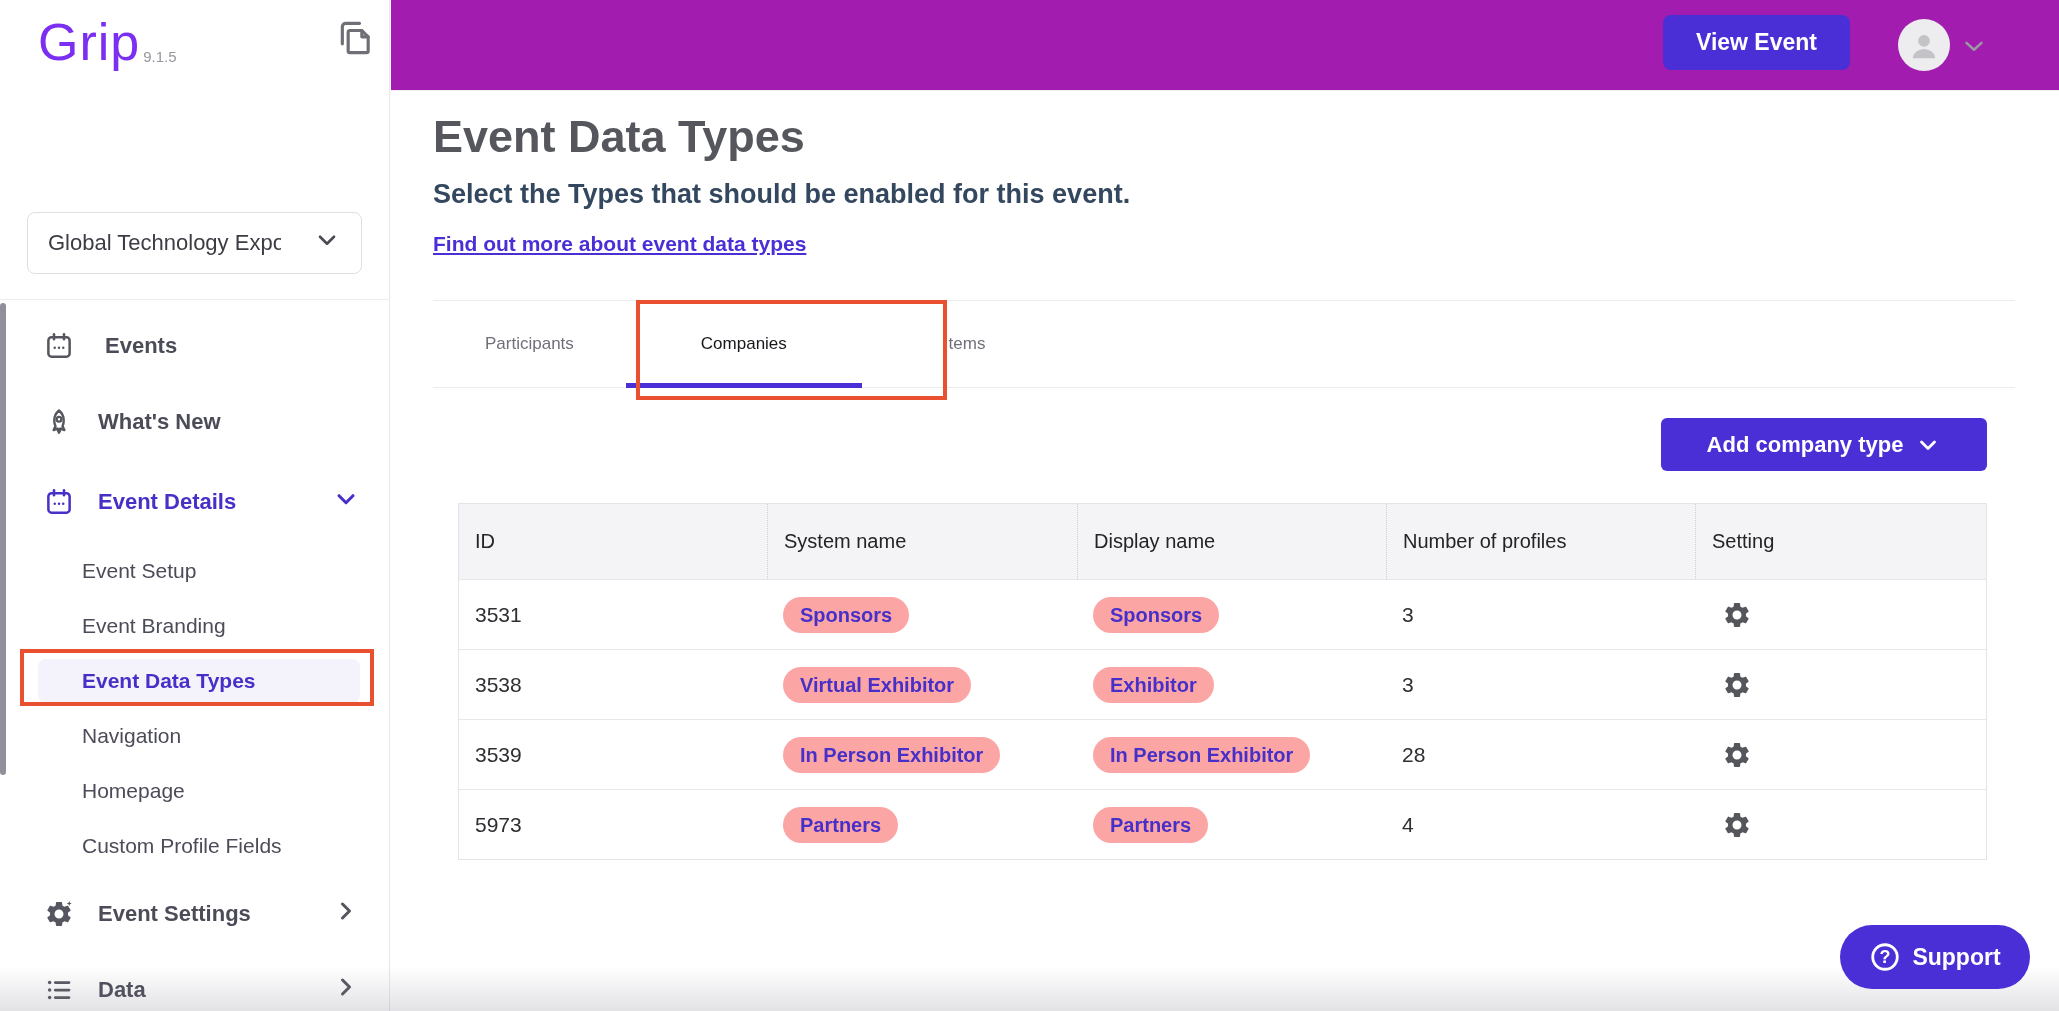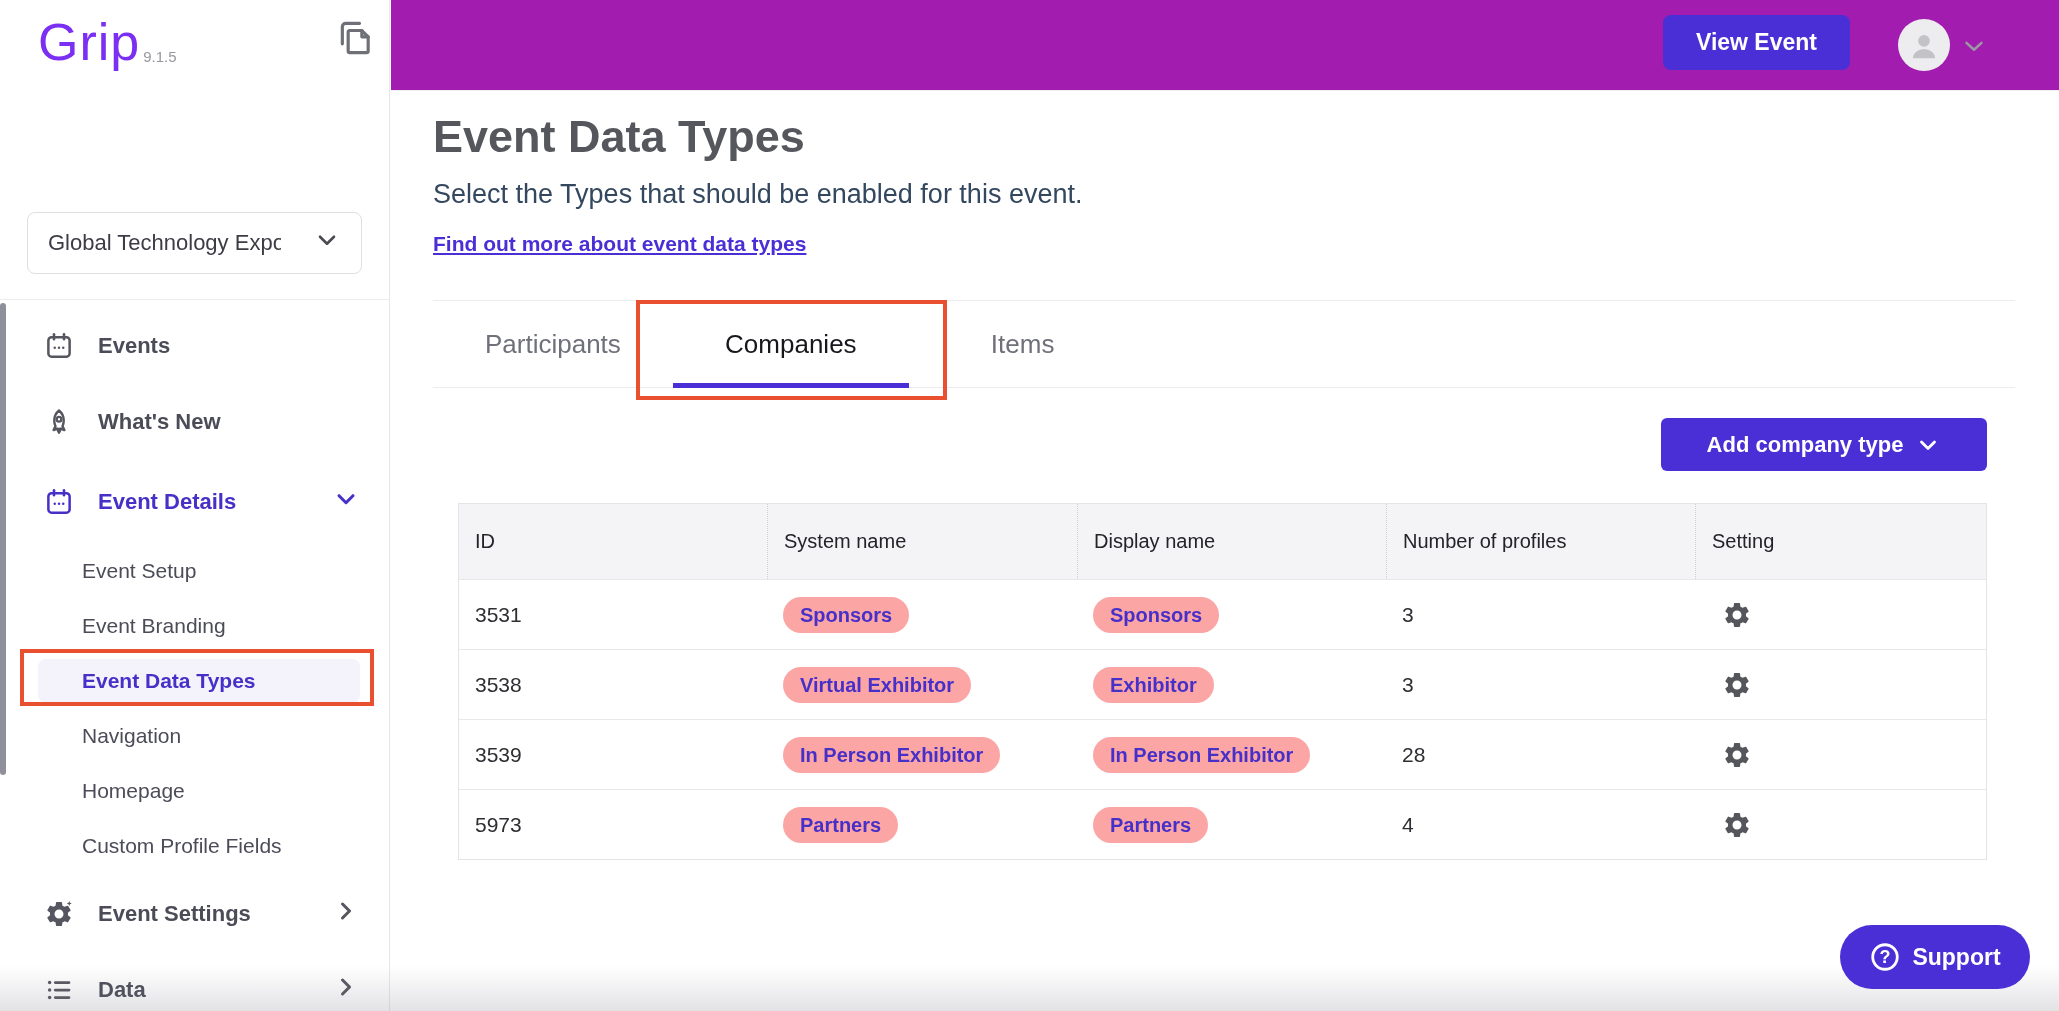--- a/index.html
+++ b/index.html
@@ -27,21 +27,21 @@
   .sb-divider { position:absolute; top:299px; left:0; width:390px; height:1px; background:#ECECEF; }
   .sb-scrollthumb { position:absolute; left:0; top:303px; width:6px; height:472px; background:#90909A; border-radius:3px; }
 
   .nav { position:absolute; left:0; top:322px; width:390px; }
   .nav-item { height:48px; display:flex; align-items:center; padding:0 30px 0 44px; color:#4B4C58; font-size:22px; font-weight:600; cursor:pointer; }
   .nav-item .icon { width:30px; height:30px; margin-right:24px; color:#55565F; display:flex; align-items:center; justify-content:center; }
   .nav-item.purple, .nav-item.purple .icon { color:#4630C8; }
   .nav-item .chev { margin-left:auto; }
   .nav-item .chev.gray { color:#55565F; }
   .nav-item .chev.purple { color:#4630C8; }
-  #nav-events { margin-bottom:28px; }
+  #nav-events { margin-bottom:28px;gap:7px; }
   #nav-whatsnew { margin-bottom:32px; }
   #subnav { margin-top:18px; }
   #nav-settings { margin-top:16px; }
   #nav-data { margin-top:28px; }
 
   .subitem { height:55px; display:flex; align-items:stretch; cursor:pointer; }
   .subitem .pill { margin:5px 30px 6px 38px; flex:1; display:flex; align-items:center; padding-left:44px;
     border-radius:8px; color:#4B4C58; font-size:21px; font-weight:500; }
   .subitem.active .pill { background:#F4F2FB; color:#4630C8; font-weight:700; }
 
@@ -54,26 +54,26 @@
   .view-event-btn { position:absolute; left:1272px; top:15px; width:187px; height:55px; background:#4B2FD6; border:none;
     border-radius:8px; color:#fff; font-size:23px; font-weight:700; display:flex; align-items:center; justify-content:center;
     font-family:inherit; cursor:pointer; }
   .avatar { position:absolute; left:1507px; top:19px; width:52px; height:52px; border-radius:50%; background:#EDEDEF;
     display:flex; align-items:center; justify-content:center; overflow:hidden; cursor:pointer; }
   .topbar-chev { position:absolute; left:1568px; top:31px; color:#9A9AA1; cursor:pointer; }
 
   
   .content { position:absolute; left:391px; top:91px; width:1668px; height:920px; background:#fff; }
   .page-title { position:absolute; left:42px; top:20px; margin:0; font-size:45px; font-weight:700; color:#55575C; }
-  .page-subtitle { position:absolute; left:42px; top:88px; font-size:27px; font-weight:400; color:#33475E; }
+  .page-subtitle { position:absolute; left:42px; top:88px; font-size:27px; font-weight:700; color:#33475E; }
   .more-link { position:absolute; left:42px; top:141px; font-size:21px; font-weight:600; color:#4B2FD6; text-decoration:underline; cursor:pointer; }
 
   .tabs { position:absolute; left:42px; right:44px; top:209px; height:88px; border-top:1px solid #ECECEF; border-bottom:1px solid #ECECEF;
     display:flex; align-items:center; }
-  .tab { font-size:26px; color:#6F707A; cursor:pointer; }
+  .tab { font-size:17px; color:#6F707A; cursor:pointer; }
   .tab-participants { margin-left:52px; }
   .tab-companies { margin-left:52px; width:236px; height:100%; display:flex; align-items:center; justify-content:center;
     position:relative; color:#17171C; }
   .tab-companies::after { content:""; position:absolute; bottom:-1px; left:0; width:100%; height:5px; background:#4B2FD6; }
   .tab-items { margin-left:82px; }
 
   .add-btn { position:absolute; left:1270px; top:327px; width:326px; height:53px; background:#4B2FD6; border:none; border-radius:6px;
     color:#fff; font-size:22px; font-weight:700; display:flex; align-items:center; justify-content:center; gap:12px;
     font-family:inherit; cursor:pointer;text-align:right; }
 

